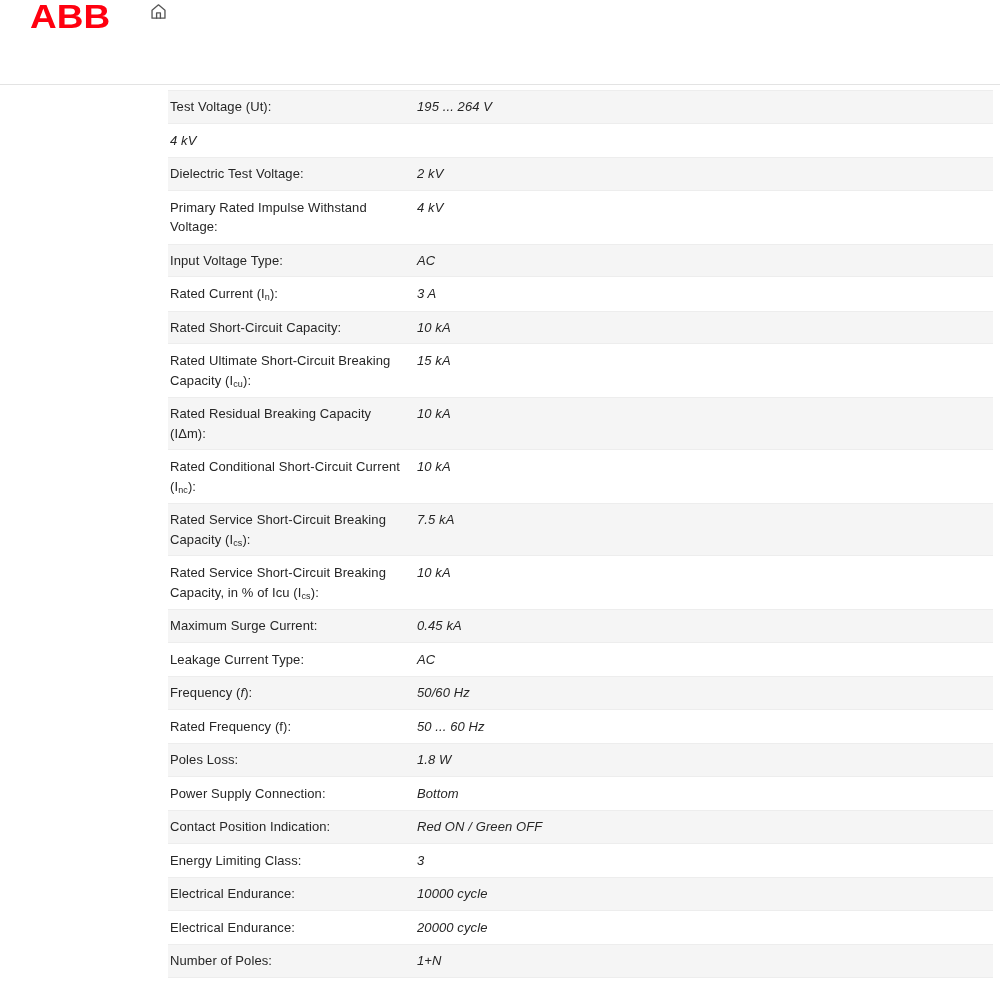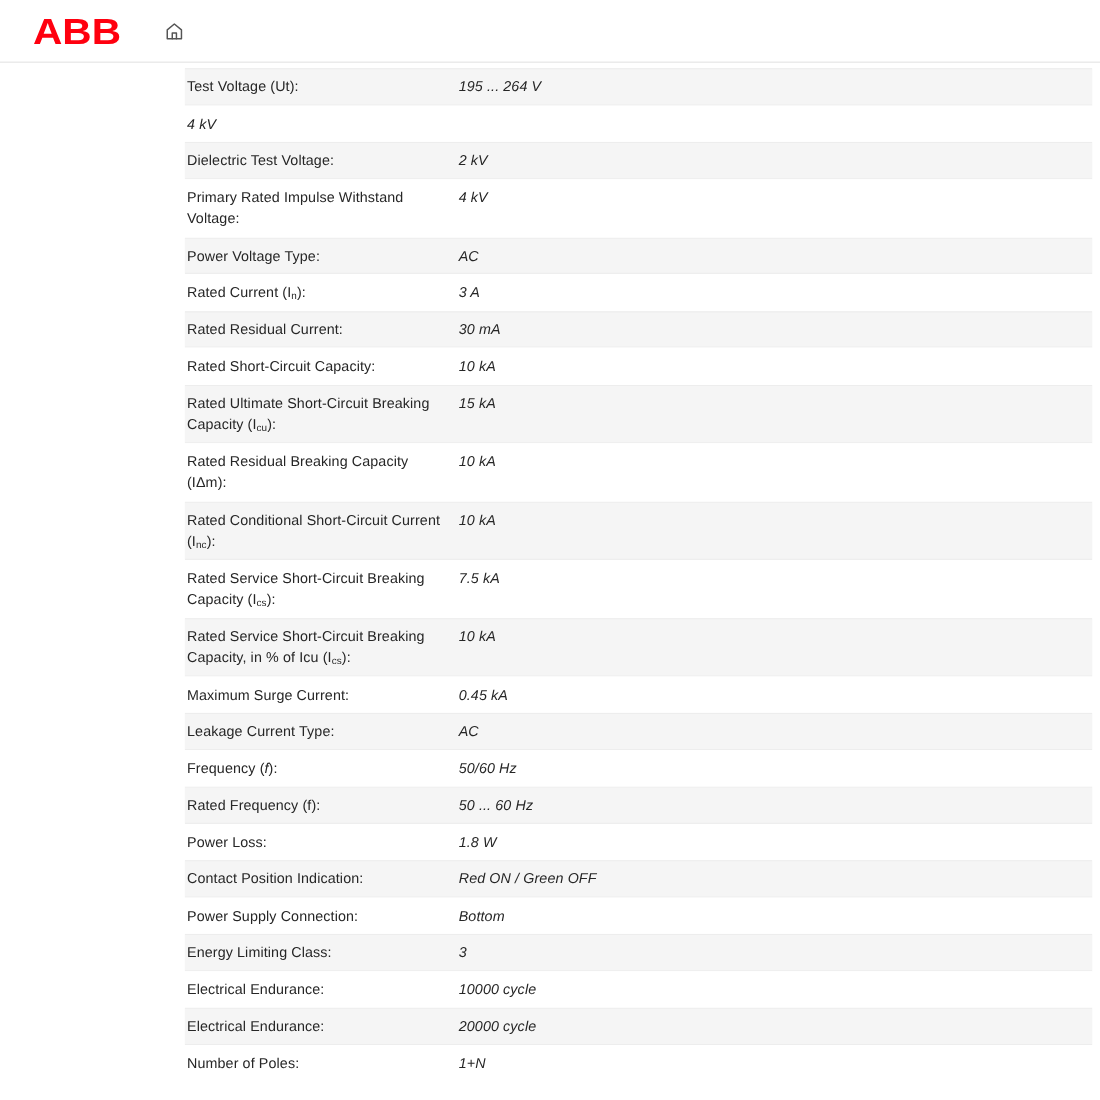--- a/index.html
+++ b/index.html
@@ -4,23 +4,22 @@
 <style>
   * { margin: 0; padding: 0; box-sizing: border-box; }
   html, body {
     width: 1000px; height: 1000px;
     overflow: hidden;
     background: #ffffff;
     font-family: "Liberation Sans", sans-serif;
     color: #1f1f1f;
   }
   .header {
-    height: 57px;
+    height: 85px;
     display: flex;
-    align-items: center;
     padding-left: 30px;
     border-bottom: 1px solid #e3e3e3;
     background: #ffffff;
   }
   .logo {
     color: #ff000f;
     font-size: 33px;
     font-weight: 900;
     letter-spacing: 0px;
     line-height: 1;
@@ -99,33 +98,29 @@
     <div class="spec-label">Dielectric Test Voltage:</div>
     <div class="spec-value">2 kV</div>
   </div>
 
   <div class="spec-row">
     <div class="spec-label">Primary Rated Impulse Withstand Voltage:</div>
     <div class="spec-value">4 kV</div>
   </div>
 
   <div class="spec-row">
-    <div class="spec-label">Power Voltage Type:</div>
+    <div class="spec-label">Input Voltage Type:</div>
     <div class="spec-value">AC</div>
   </div>
 
   <div class="spec-row">
     <div class="spec-label">Rated Current (I<sub>n</sub>):</div>
     <div class="spec-value">3 A</div>
   </div>
 
-  <div class="spec-row">
-    <div class="spec-label">Rated Residual Current:</div>
-    <div class="spec-value">30 mA</div>
-  </div>
 
   <div class="spec-row">
     <div class="spec-label">Rated Short-Circuit Capacity:</div>
     <div class="spec-value">10 kA</div>
   </div>
 
   <div class="spec-row">
     <div class="spec-label">Rated Ultimate Short-Circuit Breaking Capacity (I<sub>cu</sub>):</div>
     <div class="spec-value">15 kA</div>
   </div>
@@ -164,35 +159,35 @@
     <div class="spec-label">Frequency (<i>f</i>):</div>
     <div class="spec-value">50/60 Hz</div>
   </div>
 
   <div class="spec-row">
     <div class="spec-label">Rated Frequency (f):</div>
     <div class="spec-value">50 ... 60 Hz</div>
   </div>
 
   <div class="spec-row">
-    <div class="spec-label">Power Loss:</div>
+    <div class="spec-label">Poles Loss:</div>
     <div class="spec-value">1.8 W</div>
+  </div>
+
+  <div class="spec-row">
+    <div class="spec-label">Power Supply Connection:</div>
+    <div class="spec-value">Bottom</div>
   </div>
 
   <div class="spec-row">
     <div class="spec-label">Contact Position Indication:</div>
     <div class="spec-value">Red ON / Green OFF</div>
   </div>
 
   <div class="spec-row">
-    <div class="spec-label">Power Supply Connection:</div>
-    <div class="spec-value">Bottom</div>
-  </div>
-
-  <div class="spec-row">
     <div class="spec-label">Energy Limiting Class:</div>
     <div class="spec-value">3</div>
   </div>
 
   <div class="spec-row">
     <div class="spec-label">Electrical Endurance:</div>
     <div class="spec-value">10000 cycle</div>
   </div>
 
   <div class="spec-row">

